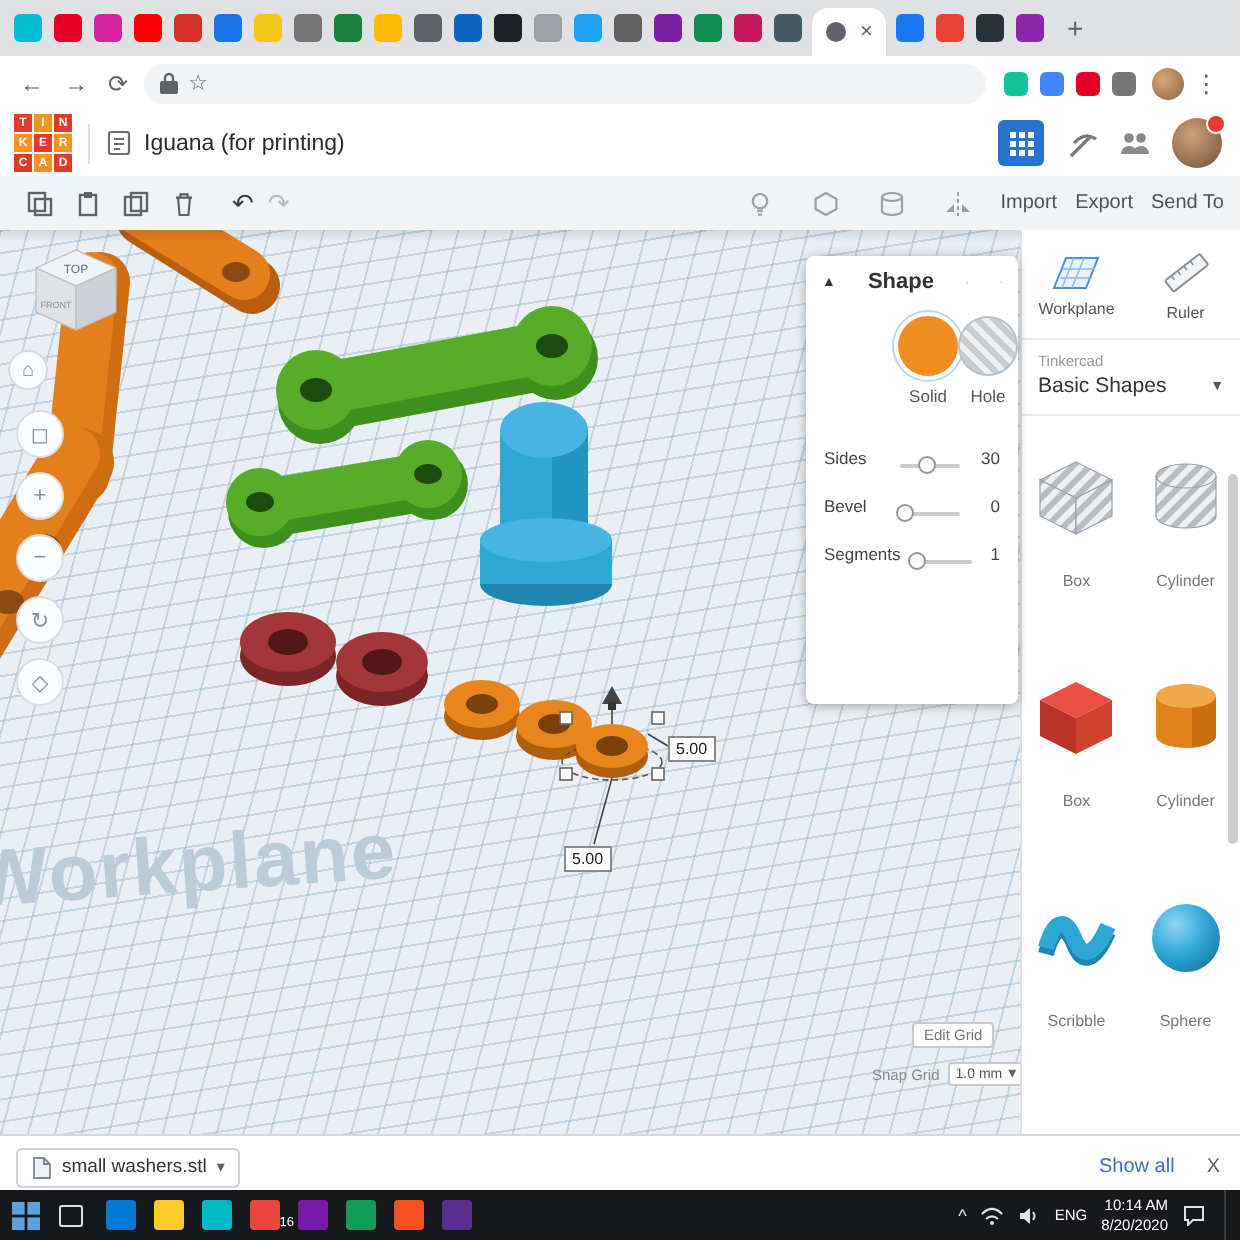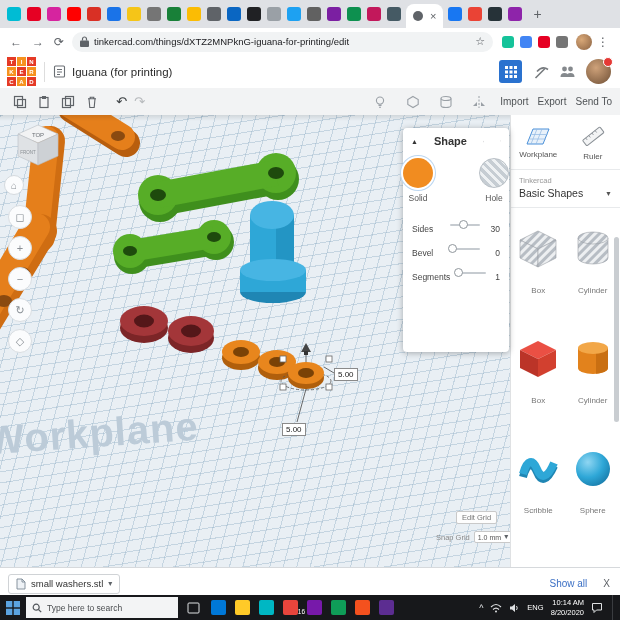--- a/index.html
+++ b/index.html
@@ -82,28 +82,28 @@
              padding:0 3px;line-height:11px;z-index:4;}
   #dim1{left:334px;top:253px;}
   #dim2{left:282px;top:308px;}
 
   
   #shape-panel{position:absolute;left:403px;top:128px;width:106px;height:224px;background:#fff;
                border-radius:4px;box-shadow:0 1px 6px rgba(0,0,0,.3);z-index:10;}
   .sp-head{display:flex;align-items:center;padding:7px 8px 4px 8px;gap:16px;}
   .sp-tri{font-size:7px;color:#333;}
   .sp-title{font-size:11px;font-weight:bold;color:#333;flex:1;}
-  .sw-row{display:flex;justify-content:space-between;margin-top:7px;gap:16px;}
+  .sw-row{display:flex;justify-content:flex-end;margin-top:7px;}
   .swatch{display:flex;flex-direction:column;align-items:center;gap:5px;}
   .sw-circle{width:30px;height:30px;border-radius:50%;}
   .sw-solid{box-shadow:0 0 0 2px #fff,0 0 0 3px #bcd6f0;}
   .sw-hole{background:repeating-linear-gradient(45deg,#c6cdd3 0 3px,#eef1f3 3px 6px);border:1px solid #b9c0c6;box-sizing:border-box;}
   .sw-label{font-size:8.5px;color:#555;}
   .sliders{margin-top:14px;}
-  .slider-row{display:flex;align-items:flex-start;padding:7px 9px;gap:6px;}
+  .slider-row{display:flex;align-items:flex-end;padding:7px 9px;gap:6px;}
   .slider-label{flex:1;font-size:8.5px;color:#444;}
   .slider-track{position:relative;width:30px;height:2px;background:#c6cbd0;border-radius:1px;flex:none;}
   .knob{position:absolute;top:-4px;left:5%;width:9px;height:9px;border-radius:50%;background:#fff;
         border:1px solid #8f969c;margin-left:-4px;box-sizing:border-box;}
   .slider-value{width:14px;text-align:right;font-size:8.5px;color:#444;}
 
   
   #right-panel{position:absolute;left:510px;top:115px;width:110px;height:452px;background:#fff;
                border-left:1px solid #dfe1e3;box-sizing:border-box;z-index:6;}
   .rp-top{display:flex;height:54px;border-bottom:1px solid #e8eaec;}
@@ -206,21 +206,20 @@
 
   <div id="addressbar">
     <span class="nav-g">←</span>
     <span class="nav-g">→</span>
     <span class="nav-g">⟳</span>
     <div id="omnibox">
       <svg width="9" height="11" viewBox="0 0 9 11">
         <rect y="4.5" width="9" height="6.5" rx="1" fill="#5f6368"></rect>
         <path d="M2.5,4.5 V3 a2,2 0 0 1 4,0 V4.5" stroke="#5f6368" stroke-width="1.2" fill="none"></path>
       </svg>
-      <span id="url">tinkercad.com/things/dXTZ2MNPknG-iguana-for-printing/edit</span>
       <span class="star">☆</span>
     </div>
     <span id="ext-icons" class="ext-row">
         <span class="ext-dot" style="background: rgb(21, 195, 154);"></span>
         <span class="ext-dot" style="background: rgb(66, 133, 244);"></span>
         <span class="ext-dot" style="background: rgb(230, 0, 35);"></span>
         <span class="ext-dot" style="background: rgb(117, 117, 117);"></span>
       </span>
     <span class="mini-avatar"></span>
     <span class="nav-g">⋮</span>
@@ -580,27 +579,20 @@
 
   <div id="taskbar">
     <svg class="win-btn" width="14" height="14" viewBox="0 0 14 14">
       <g fill="#5ba3e0">
         <rect width="6.3" height="6.3"></rect>
           <rect x="7.7" width="6.3" height="6.3"></rect>
         <rect y="7.7" width="6.3" height="6.3"></rect>
           <rect x="7.7" y="7.7" width="6.3" height="6.3"></rect>
       </g>
     </svg>
-    <div id="tb-search">
-      <svg width="10" height="10" viewBox="0 0 10 10">
-        <circle cx="4.2" cy="4.2" r="3" fill="none" stroke="#50555a" stroke-width="1.2"></circle>
-        <path d="M6.5,6.5 L9.2,9.2" stroke="#50555a" stroke-width="1.2"></path>
-      </svg>
-      <span>Type here to search</span>
-    </div>
     <svg class="taskview" width="13" height="12" viewBox="0 0 13 12">
       <rect x="1" y="1" width="11" height="10" rx="1" fill="none" stroke="#dfe1e3" stroke-width="1"></rect>
     </svg>
     <div id="tb-apps">
         <div class="tb-app" style="background: rgb(0, 120, 215);"></div>
         <div class="tb-app" style="background: rgb(255, 202, 40);"></div>
         <div class="tb-app" style="background: rgb(0, 183, 195);"></div>
         <div class="tb-app" style="background: rgb(232, 69, 60);">
           <span class="tb-badge">16</span>
         </div>

